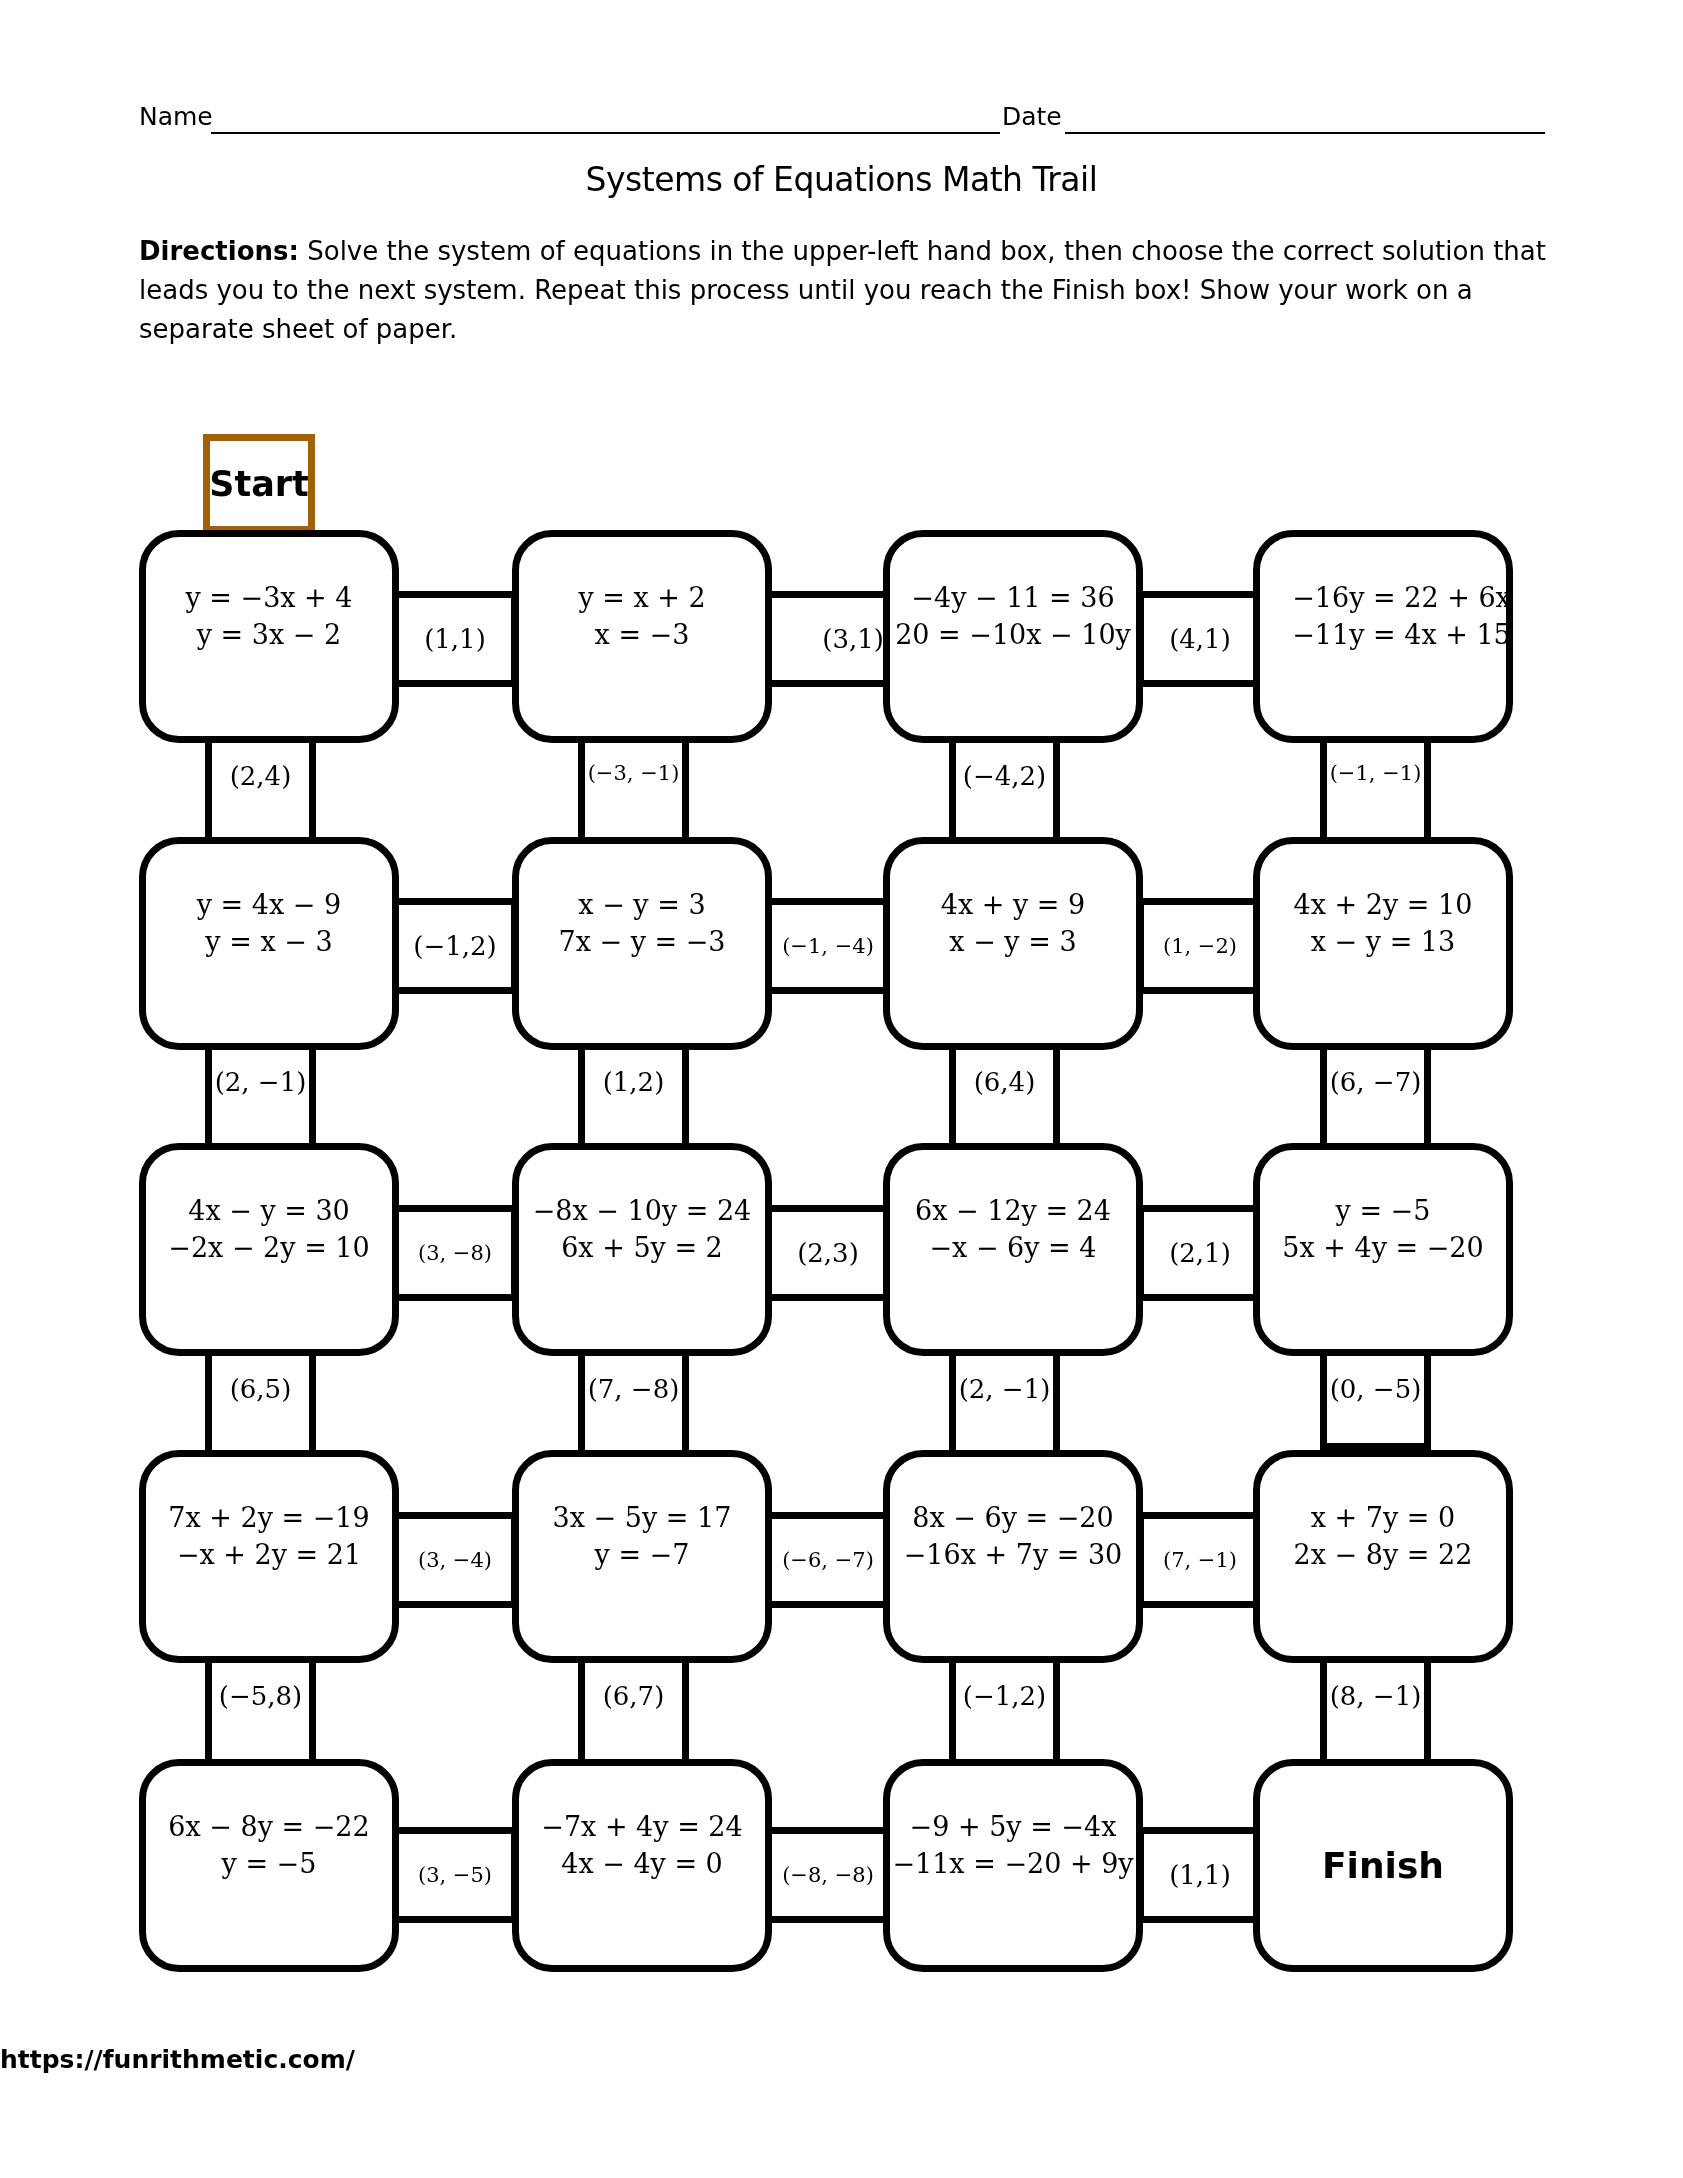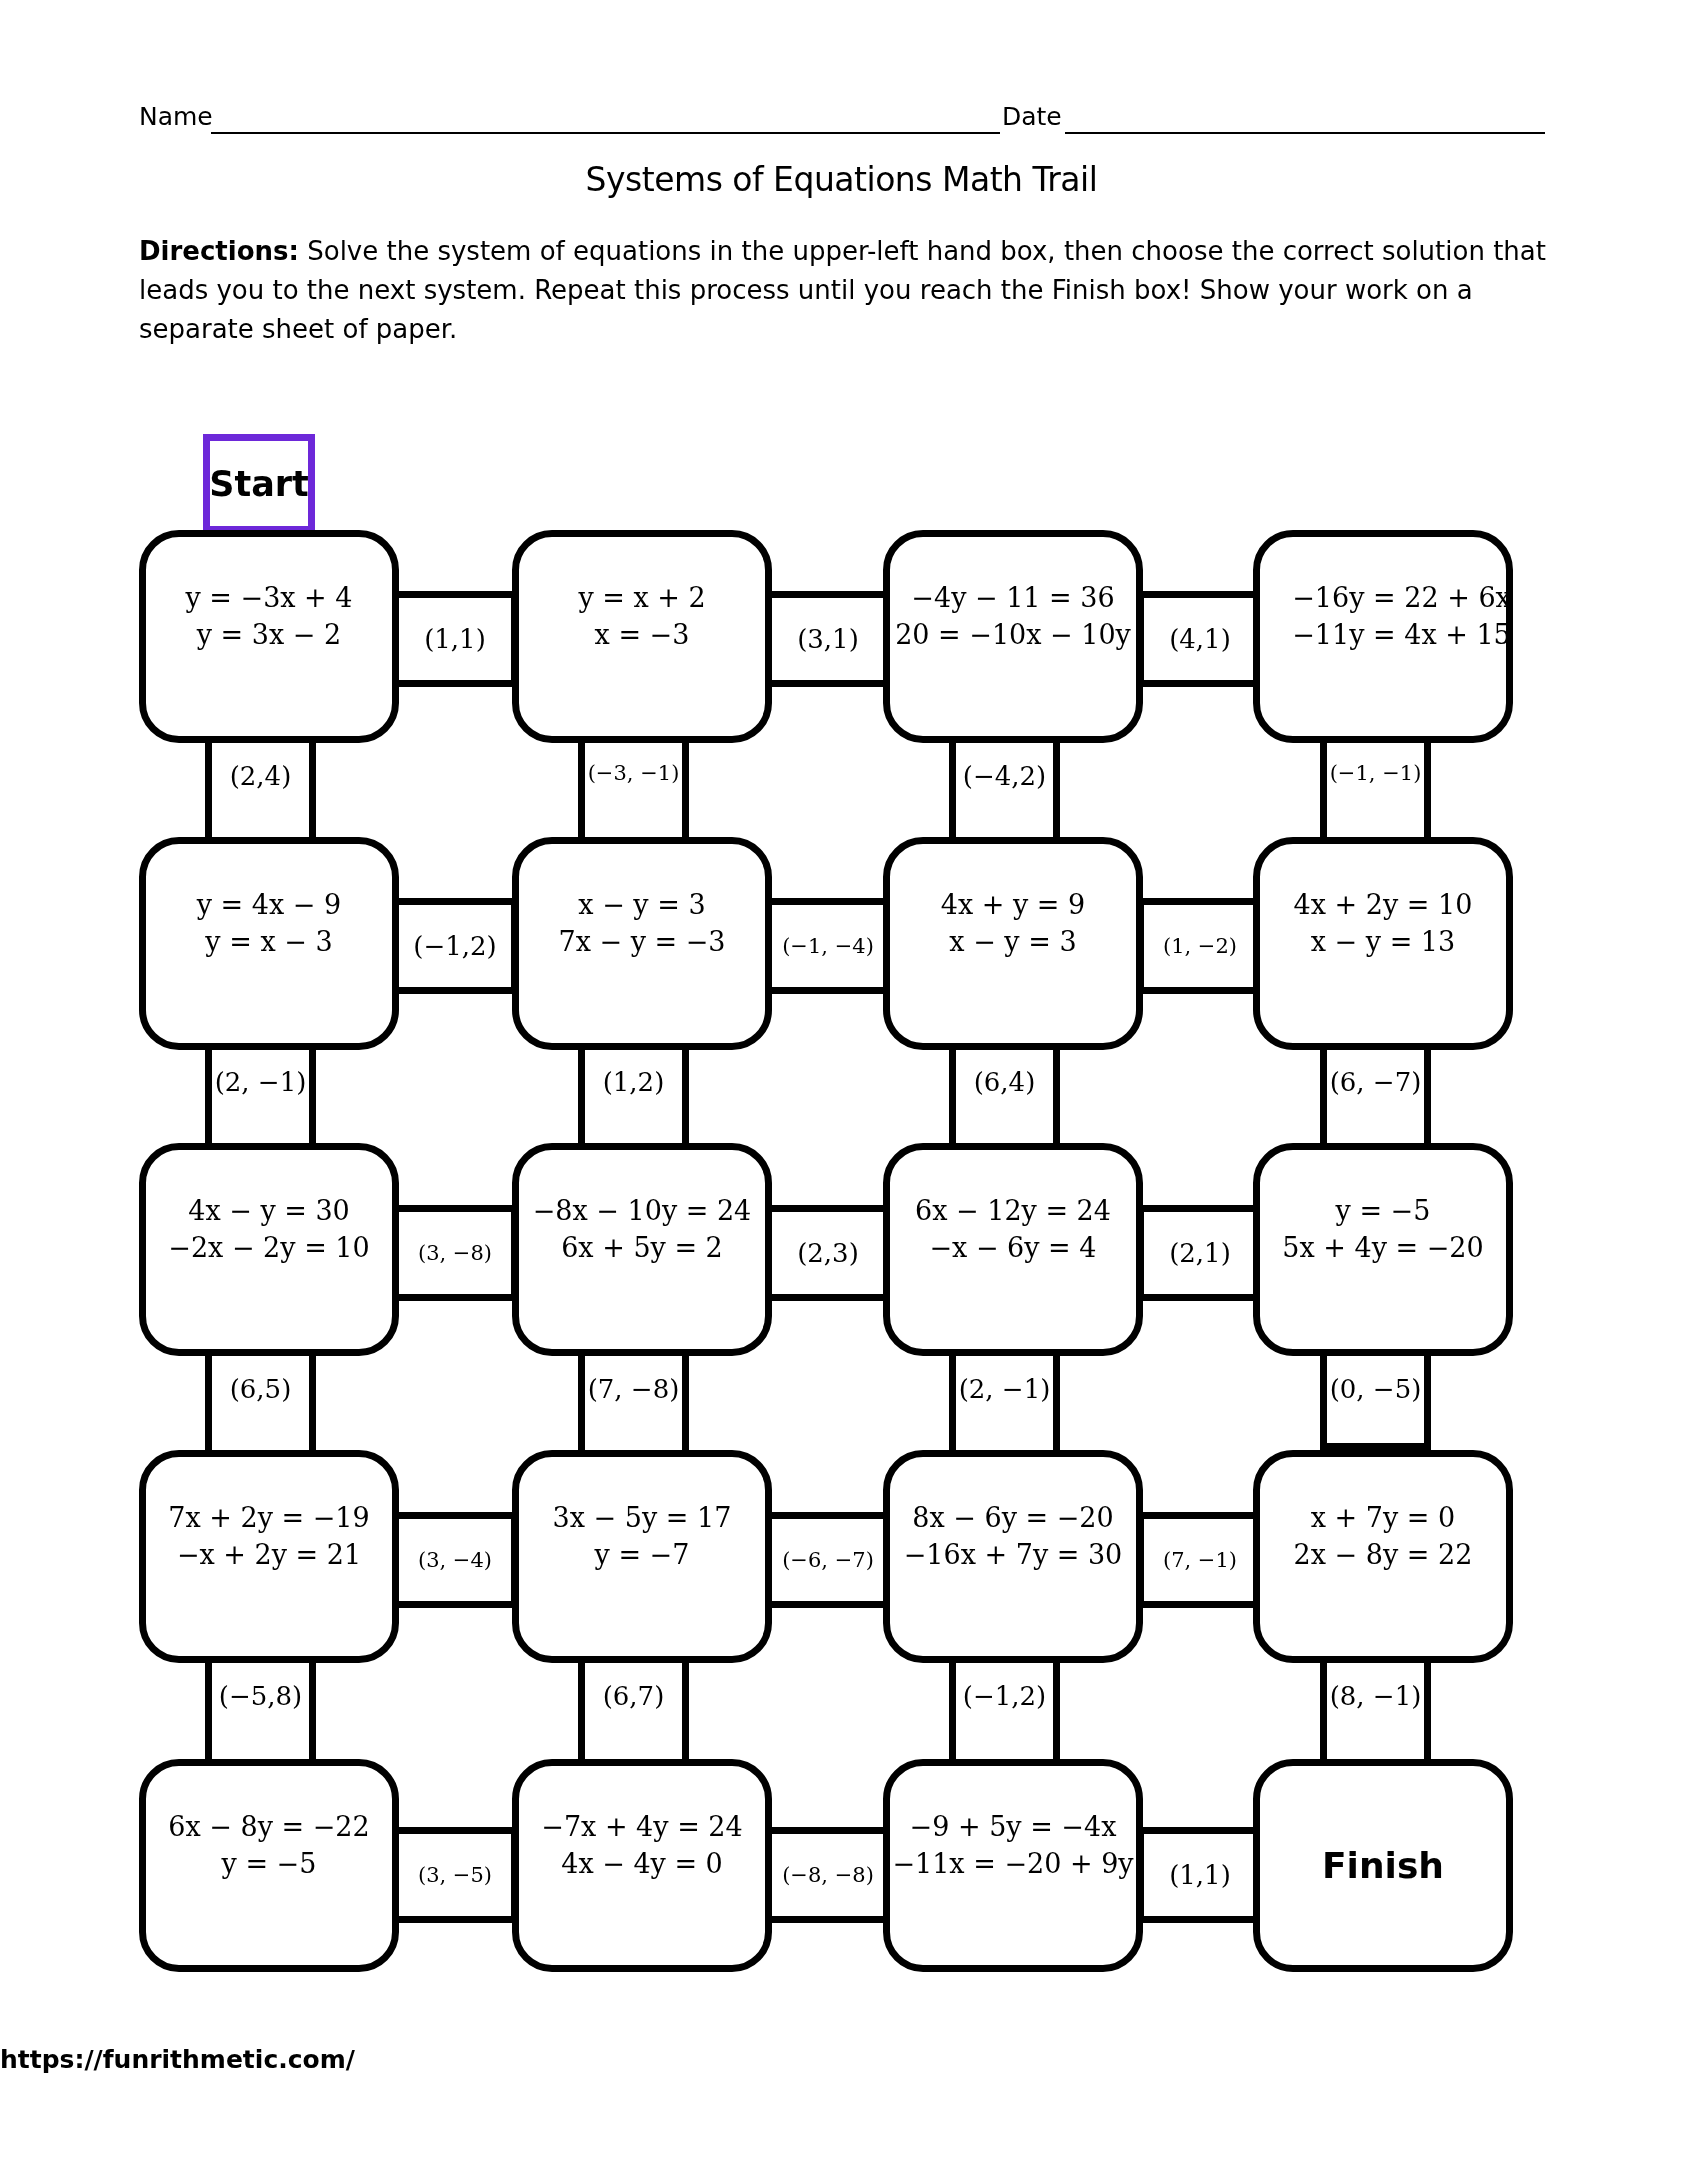--- a/index.html
+++ b/index.html
@@ -11,21 +11,21 @@
   .title { top:160px; left:0; width:1683px; text-align:center; font-size:33px; font-weight:normal; letter-spacing:-0.5px; }
   .directions { top:232px; left:139px; width:1416px; font-size:26px; line-height:39px; }
   .directions b { font-weight:bold; }
   .box { position:absolute; width:260px; height:213px; border:7px solid #000; border-radius:40px; box-sizing:border-box; background:#fff; display:flex; flex-direction:column; align-items:center; justify-content:center; z-index:2; }
   .eq-wrap { margin-top:-42px; text-align:center; font-family:"DejaVu Serif", serif; font-size:27px; line-height:37px; white-space:nowrap; }
   .eq { display:block; }
   .conn { position:absolute; border:7px solid #000; box-sizing:border-box; background:#fff; display:flex; align-items:center; justify-content:center; z-index:1; font-family:"DejaVu Serif", serif; font-size:26px; white-space:nowrap; }
   .conn.h { width:126px; height:96px; }
   .conn.v { width:111px; height:99px; align-items:flex-start; padding-top:18px; }
   .conn.small span { font-size:21px; }
-  .start { position:absolute; left:203px; top:434px; width:112px; height:99px; border:7px solid #6d28d9; box-sizing:border-box; display:flex; align-items:center; justify-content:center; font-family:"DejaVu Sans", sans-serif; font-weight:bold; font-size:35px; background:#fff; z-index:1; }
+  .start { position:absolute; left:203px; top:434px; width:112px; height:99px; border:7px solid #a16207; box-sizing:border-box; display:flex; align-items:center; justify-content:center; font-family:"DejaVu Sans", sans-serif; font-weight:bold; font-size:35px; background:#fff; z-index:1; }
   .finish-label { font-family:"DejaVu Sans", sans-serif; font-weight:bold; font-size:36px; }
   .footer { top:2045px; left:0; width:1449px; text-align:left; font-size:25px;font-weight:bold; }
 </style>
 </head>
 <body>
 
 <div class="abs header-line">
   <span class="hl-label" style="left:0;">Name</span>
   <div class="hl-rule" style="left:72px; width:789px;"></div>
   <span class="hl-label" style="left:863px;">Date</span>
@@ -154,21 +154,21 @@
         <span class="eq">−9 + 5y = −4x</span>
         <span class="eq">−11x = −20 + 9y</span>
       </div>
     </div>
     <div class="box" style="left: 1253px; top: 1759px;">
       <span class="finish-label">Finish</span>
     </div>
     <div class="conn h" style="left: 392px; top: 591px;">
       <span>(1,1)</span>
     </div>
-    <div class="conn h" style="left: 765px; top: 591px;">
+    <div class="conn h" style="left: 765px; top: 591px; justify-content: flex-end;">
       <span>(3,1)</span>
     </div>
     <div class="conn h" style="left: 1137px; top: 591px;">
       <span>(4,1)</span>
     </div>
     <div class="conn h" style="left: 392px; top: 898px;">
       <span>(−1,2)</span>
     </div>
     <div class="conn h small" style="left: 765px; top: 898px;">
       <span>(−1, −4)</span>

